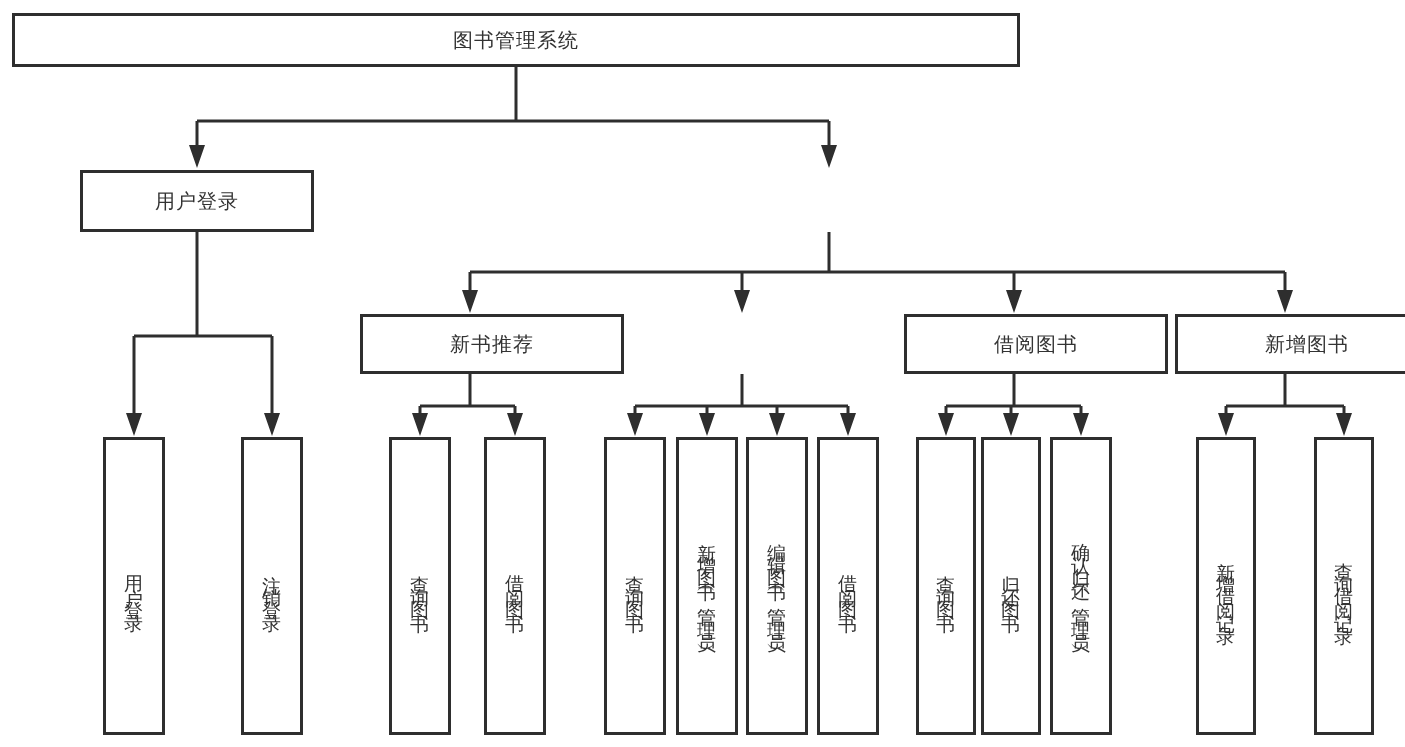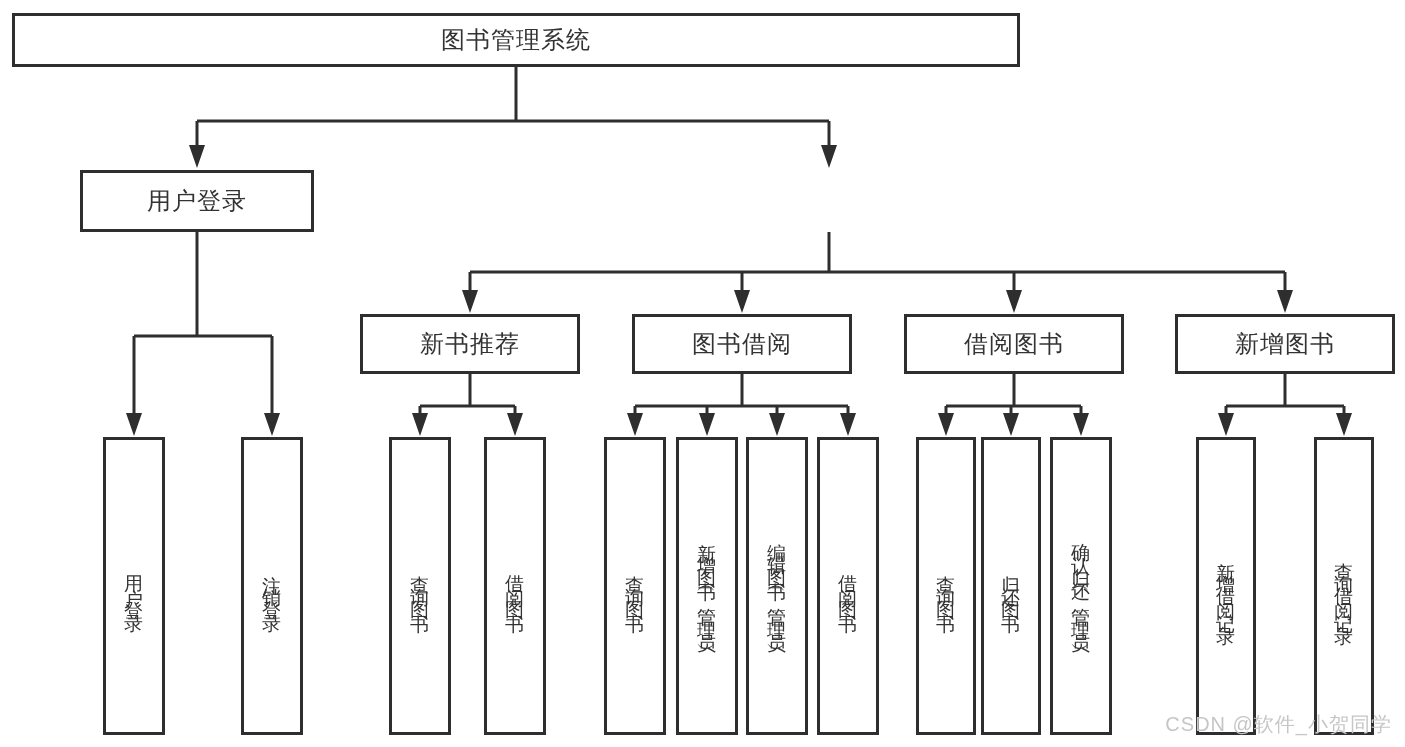--- a/index.html
+++ b/index.html
@@ -16,24 +16,24 @@
     position: absolute;
     box-sizing: border-box;
     background: #ffffff;
     border: 3px solid #2e2e2e;
     color: #333333;
     display: flex;
     align-items: center;
     justify-content: center;
     z-index: 2;
   }
-  .hbox { font-size: 24px; letter-spacing: 1px; white-space: nowrap; }
+  .hbox { font-size: 20px; letter-spacing: 1px; white-space: nowrap; }
   .root  { left: 12px;  top: 13px;  width: 1008px; height: 54px; }
   .lvl2  { top: 170px; width: 234px; height: 62px; }
-  .lvl3  { top: 314px; width: 220px; height: 60px; }
+  .lvl3  { top: 314px; width: 264px; height: 60px; }
   .leaf  { top: 437px; width: 62px;  height: 298px; }
   .vtext {
     display: block;
     writing-mode: vertical-rl;
     text-orientation: mixed;
     font-size: 19px;
     letter-spacing: 13px;
     line-height: 1;
     color: #333333;
   }
@@ -92,23 +92,20 @@
     <span>图书管理系统</span>
   </div>
 
   <div class="box hbox lvl2" style="left:80px">
     <span>用户登录</span>
   </div>
 
   <div class="box hbox lvl3" style="left:360px">
     <span>新书推荐</span>
   </div>
-  <div class="box hbox lvl3" style="left:632px">
-    <span>图书借阅</span>
-  </div>
   <div class="box hbox lvl3" style="left:904px">
     <span>借阅图书</span>
   </div>
   <div class="box hbox lvl3" style="left:1175px">
     <span>新增图书</span>
   </div>
 
   <div class="box leaf" style="left:103px">
     <span class="vtext">用户登录</span>
   </div>
@@ -146,15 +143,14 @@
     <span class="vtext">确认归还（管理员）</span>
   </div>
 
   <div class="box leaf" style="left:1196px;width:60px">
     <span class="vtext">新增借阅记录</span>
   </div>
   <div class="box leaf" style="left:1314px;width:60px">
     <span class="vtext">查询借阅记录</span>
   </div>
 
-  <div class="watermark">CSDN @软件_小贺同学</div>
 
 </div>
 
 </body></html>

